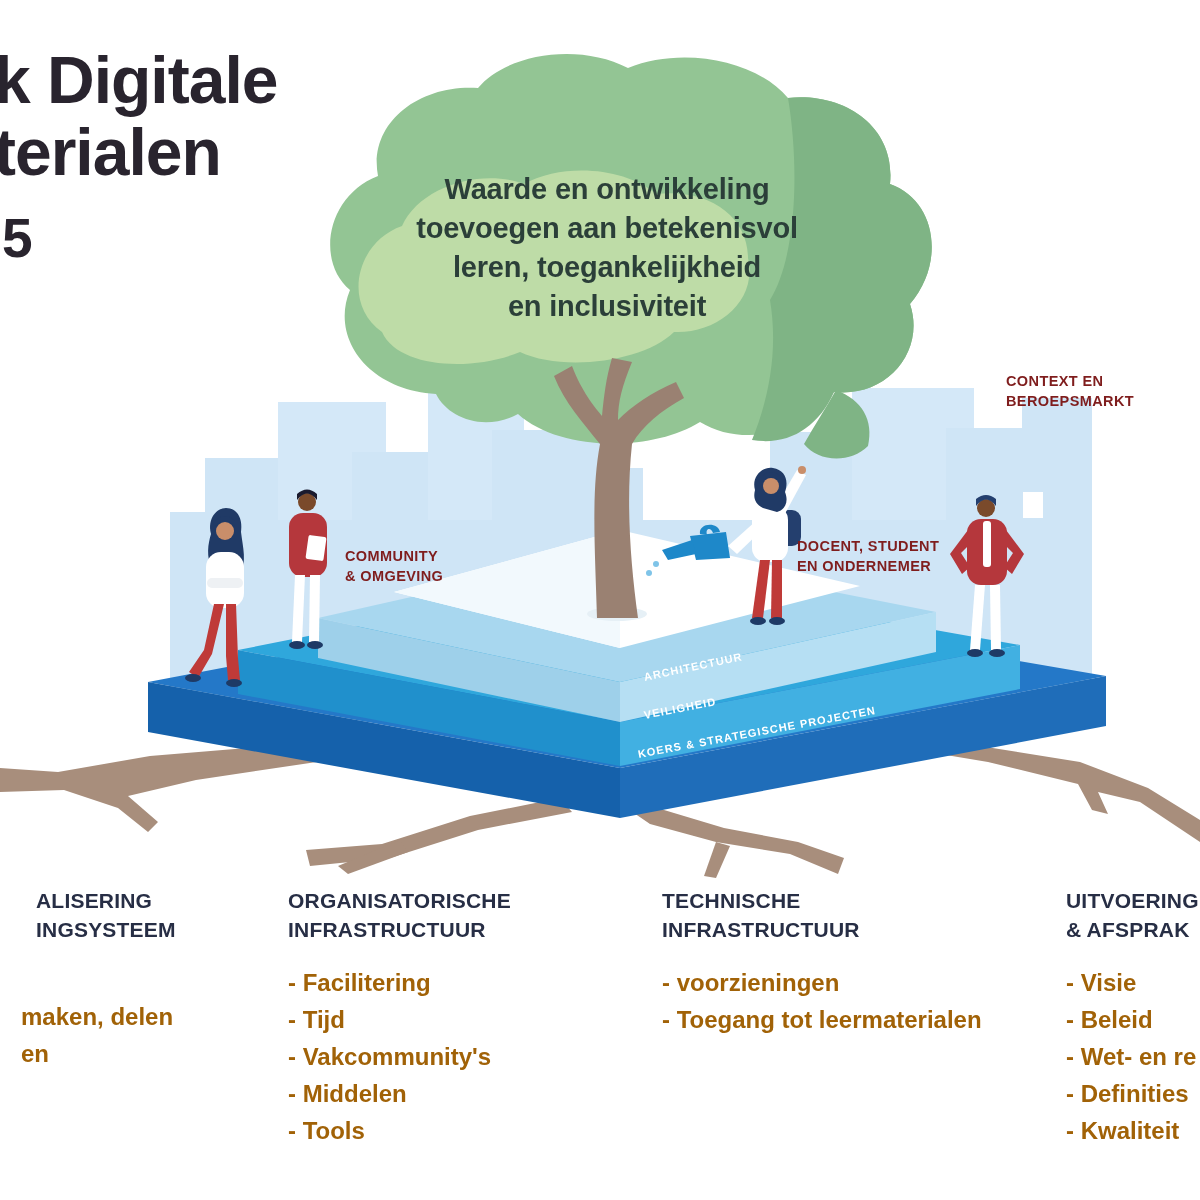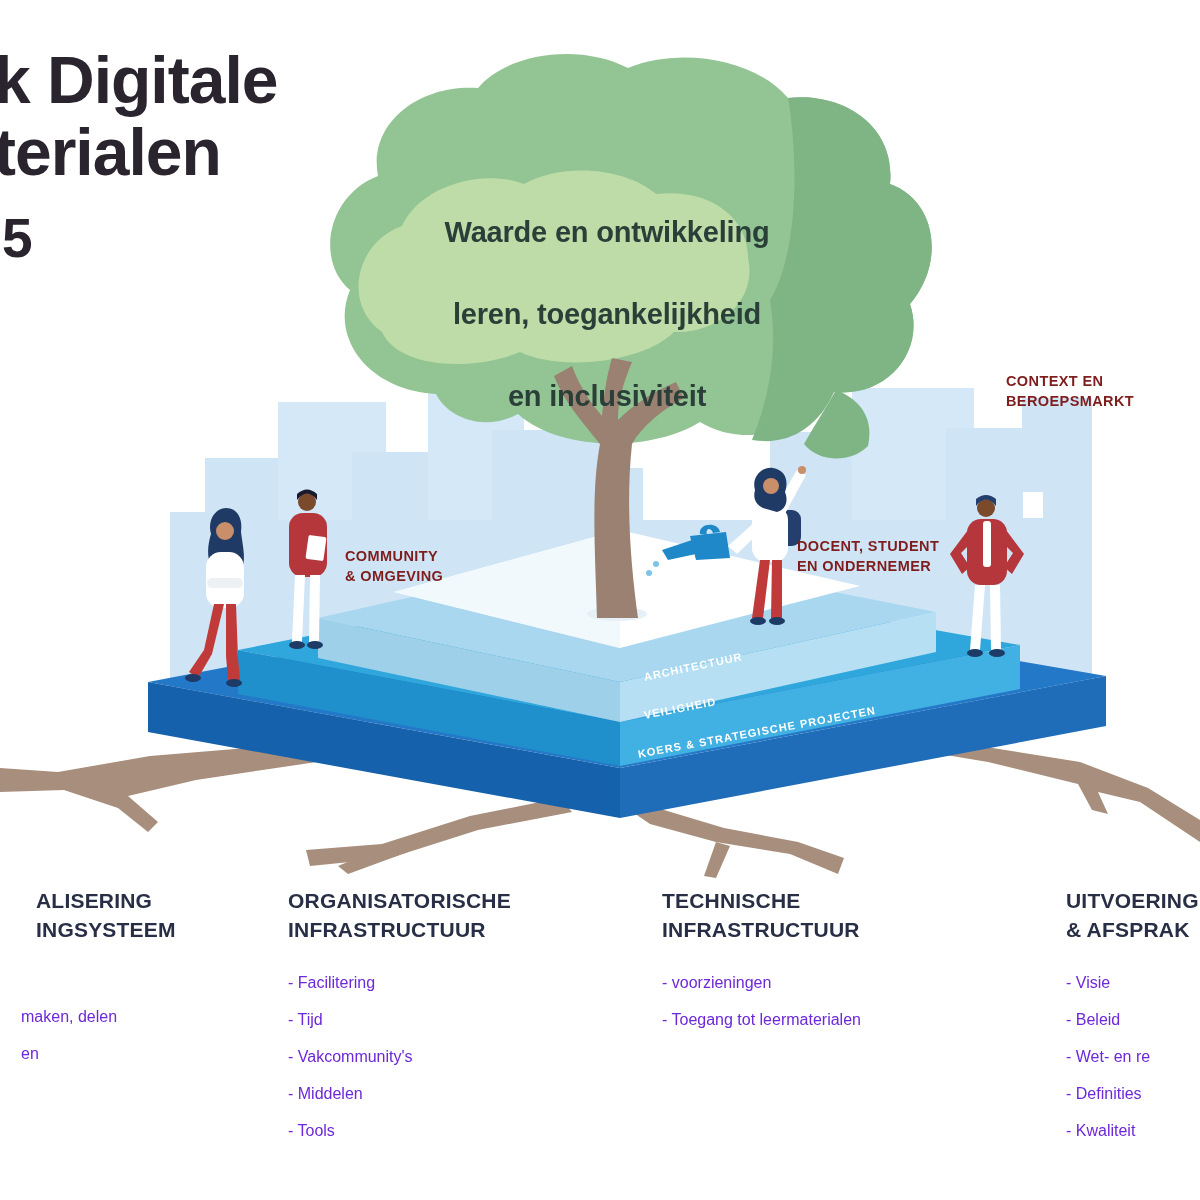--- a/index.html
+++ b/index.html
@@ -26,21 +26,21 @@
 
   
   .tree-text{
     left:362px;top:170px;width:490px;
     text-align:center;color:#2b3f39;
   }
   .tree-text .kicker{
     font-size:14px;font-weight:800;letter-spacing:.6px;margin-bottom:8px;
   }
   .tree-text .line{
-    font-size:29px;line-height:39px;font-weight:800;letter-spacing:-.2px;margin-top:43px;
+    font-size:29px;line-height:39px;font-weight:800;letter-spacing:-.2px;
   }
 
   
   .scene-label{
     font-size:14.5px;font-weight:800;line-height:20px;
     color:#7f1d1d;letter-spacing:.4px;white-space:nowrap;
   }
   .lbl-community{left:345px;top:546px;}
   .lbl-docent{left:797px;top:536px;}
   .lbl-context{left:1006px;top:371px;}
@@ -55,22 +55,22 @@
   .edge-3{left:638px;top:748px;transform:rotate(-10.5deg);}
 
   
   .col{position:absolute;top:886px;}
   .col-h{
     font-size:21px;line-height:29px;font-weight:800;
     color:#272e45;letter-spacing:.2px;white-space:nowrap;
   }
   .col-items{margin-top:20px;}
   .col-item{
-    font-size:16px;line-height:37px;font-weight:400;
-    color:#6d28d9;white-space:nowrap;
+    font-size:24px;line-height:37px;font-weight:700;
+    color:#a16207;white-space:nowrap;
   }
   .col-1{left:0;padding-left:36px;}
   .col-1 .col-items{margin-top:54px;margin-left:-15px;}
   .col-2{left:288px;}
   .col-3{left:662px;}
   .col-4{left:1066px;}
 </style>
 </head>
 <body>
 
@@ -208,20 +208,21 @@
 </svg>
 
 <div class="abs title">
   <div>k Digitale</div>
   <div>terialen</div>
 </div>
 <div class="abs title-year">5</div>
 
 <div class="abs tree-text">
   <div class="line">Waarde en ontwikkeling</div>
+  <div class="line">toevoegen aan betekenisvol</div>
   <div class="line">leren, toegankelijkheid</div>
   <div class="line">en inclusiviteit</div>
 </div>
 
 <div class="abs scene-label lbl-community">
   <div>COMMUNITY</div>
   <div>&amp; OMGEVING</div>
 </div>
 
 <div class="abs scene-label lbl-docent">

